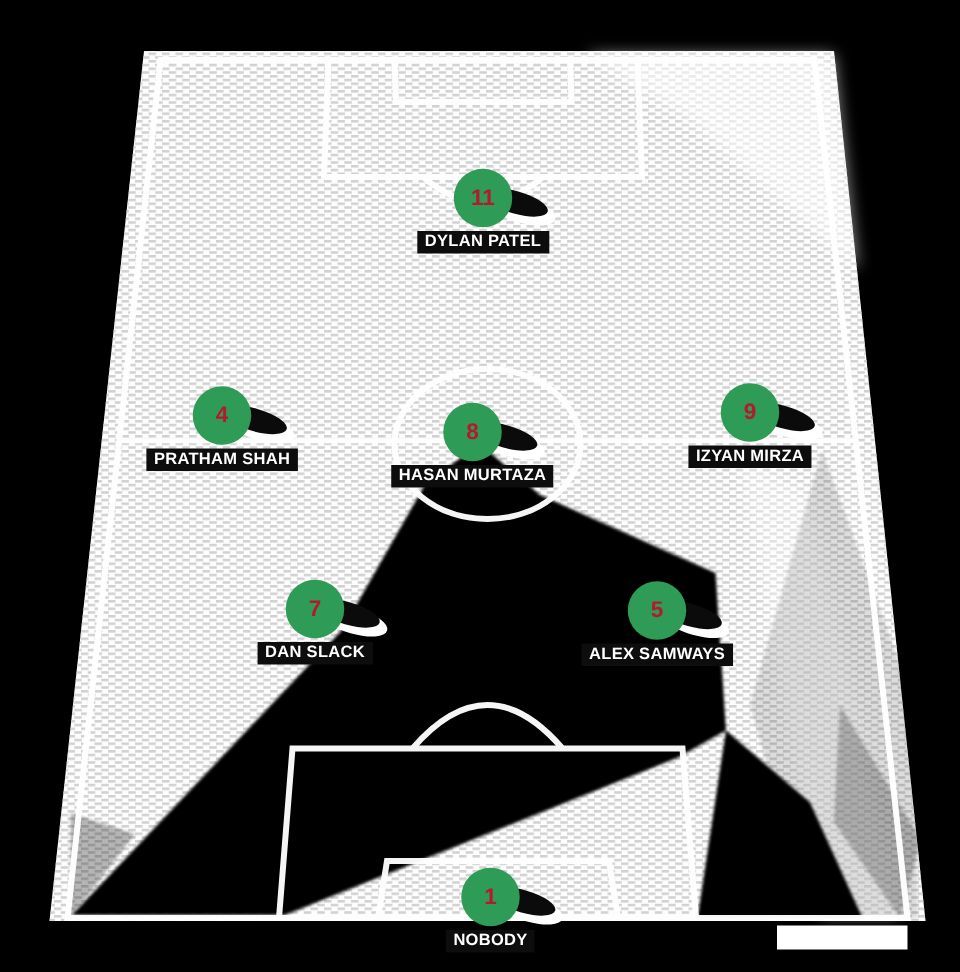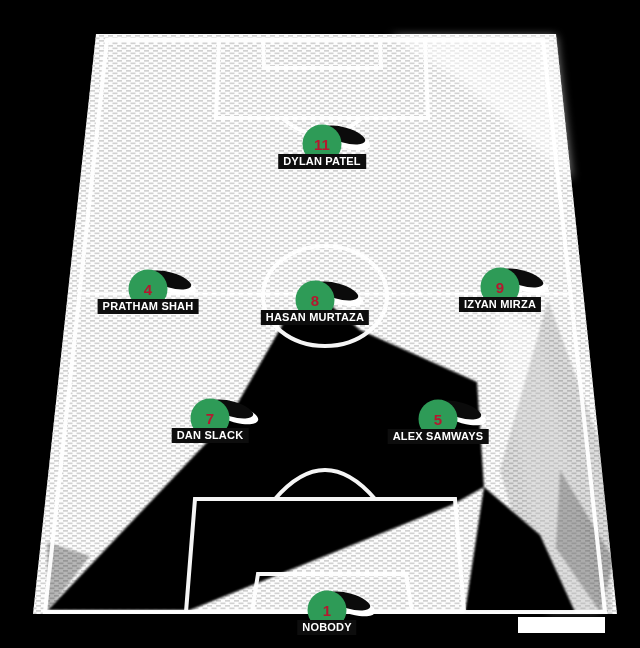--- a/index.html
+++ b/index.html
@@ -12,21 +12,21 @@
   .player{position:absolute;width:0;height:0;z-index:2;}
   .shadow-hi{
     position:absolute;width:46px;height:17px;background:#fff;border-radius:50%;
     left:26px;top:12px;transform:translate(-50%,-50%) rotate(16deg);
   }
   .shadow-dark{
     position:absolute;width:44px;height:15px;background:#0b0b0b;border-radius:50%;
     left:22px;top:7px;transform:translate(-50%,-50%) rotate(16deg);
   }
   .disc{
-    position:absolute;left:0;top:16px;width:39px;height:39px;border-radius:50%;
+    position:absolute;left:0;top:4px;width:39px;height:39px;border-radius:50%;
     background:var(--green,#2e9b57);transform:translate(-50%,-50%);
     color:var(--num-red,#b5182f);font-size:15px;font-weight:bold;
     line-height:39px;text-align:center;cursor:pointer;
   }
   .plabel{
     position:absolute;left:0;top:26px;transform:translateX(-50%);
     background:var(--label-bg,#0d0d0d);color:var(--label-fg,#fff);
     font-size:11px;font-weight:bold;letter-spacing:.2px;white-space:nowrap;
     padding:1px 5px 2px 5px;text-transform:uppercase;text-align:center;
   }

